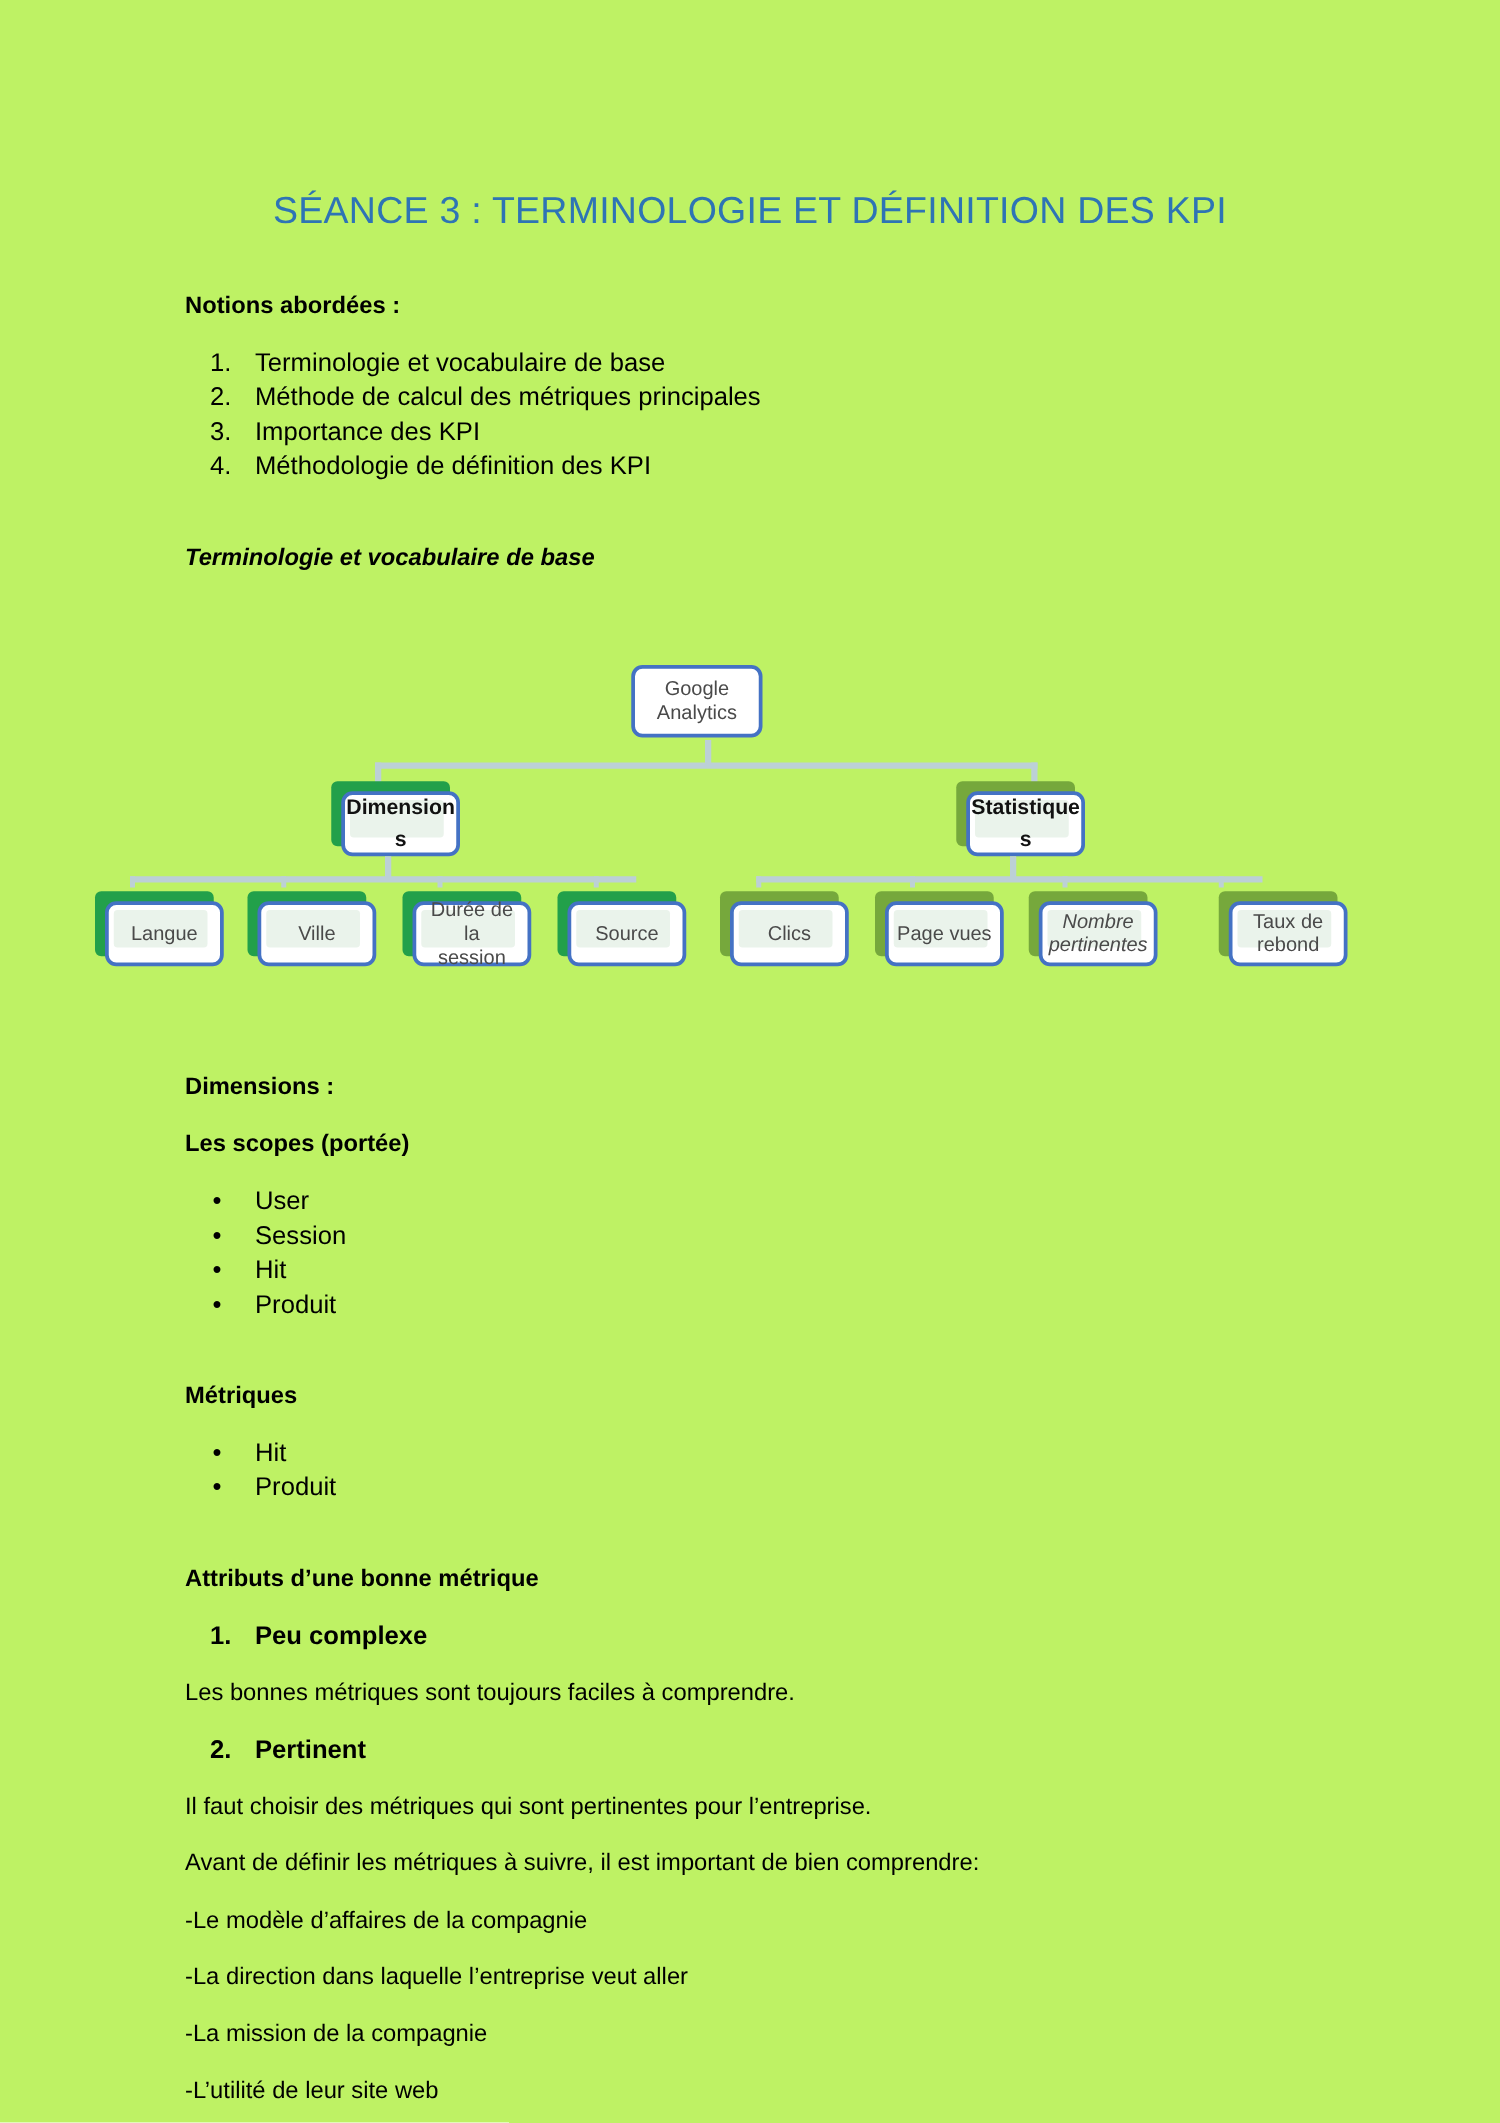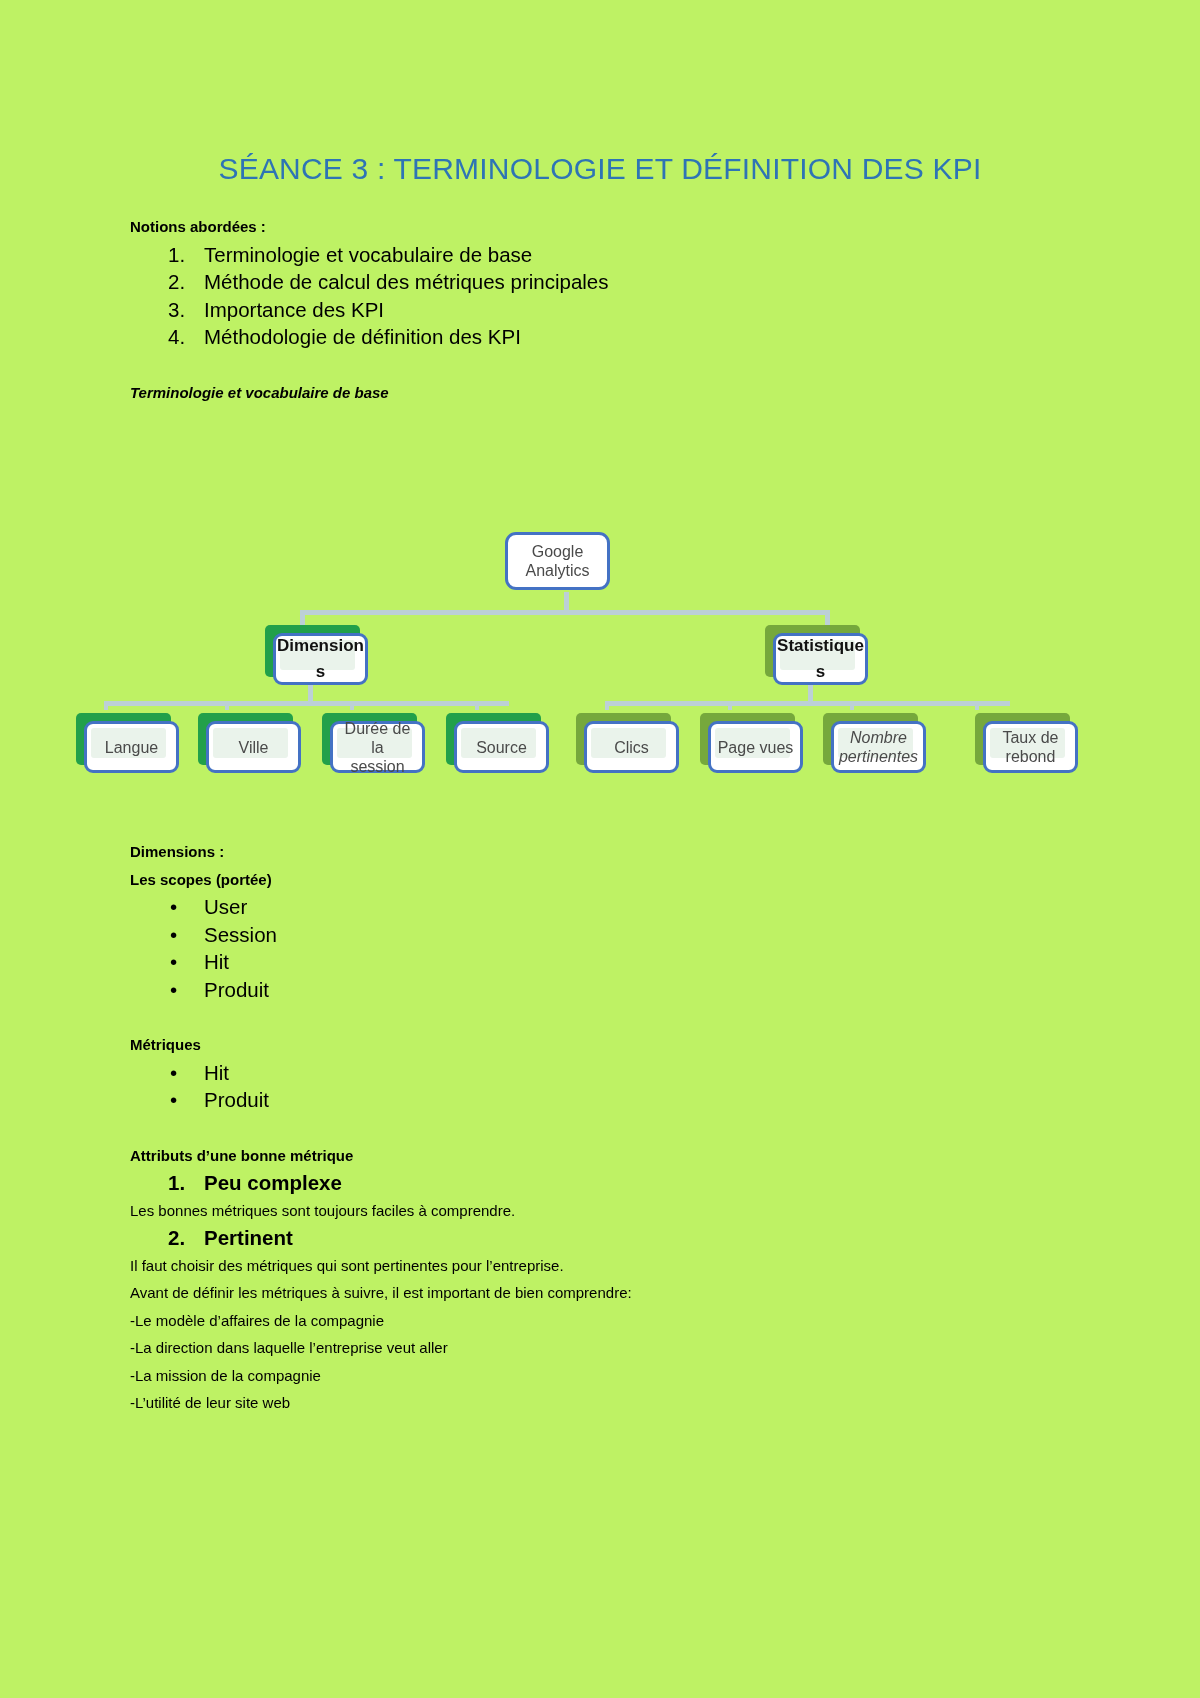--- a/index.html
+++ b/index.html
@@ -35,23 +35,23 @@
     color: #2E74B5;
     font-size: 30px;
     font-weight: 400;
     letter-spacing: 0.2px;
     margin: 0;
     padding-top: 152px;
     line-height: 1.1;
     white-space: nowrap;
   }
   .p {
-    font-size: 15px;
+    font-size: 19px;
     line-height: 27.5px;
-    margin: 0;
+    margin: 18px;
     color: #000;
   }
   .bold { font-weight: bold; }
   .bolditalic { font-weight: bold; font-style: italic; }
   .underline { text-decoration: underline; }
   .spacer-28 { height: 28px; }
 
   
   ol.num {
     margin: 0;
@@ -198,21 +198,21 @@
   </div>
 
   <div class="diagram">
 
     <div class="ln v" style="left:504px; top:72px; height:22px;"></div>
     <div class="ln h" style="left:240px; top:90px; width:530px;"></div>
     <div class="ln v" style="left:240px; top:90px; height:20px;"></div>
     <div class="ln v" style="left:765px; top:90px; height:20px;"></div>
 
     <div class="node root" style="left:445px; top:12px; width:105px; height:58px;">
-      <div class="card" style="left:0; top:0;border-radius:11px;">
+      <div class="card" style="left:0; top:0;">
         <div class="lbl">
           <span>Google</span><br>
           <span>Analytics</span>
         </div>
       </div>
     </div>
 
     <div class="node lvl2" style="left:205px; top:105px; width:95px; height:52px;">
       <div class="shadow green"></div>
       <div class="card">

